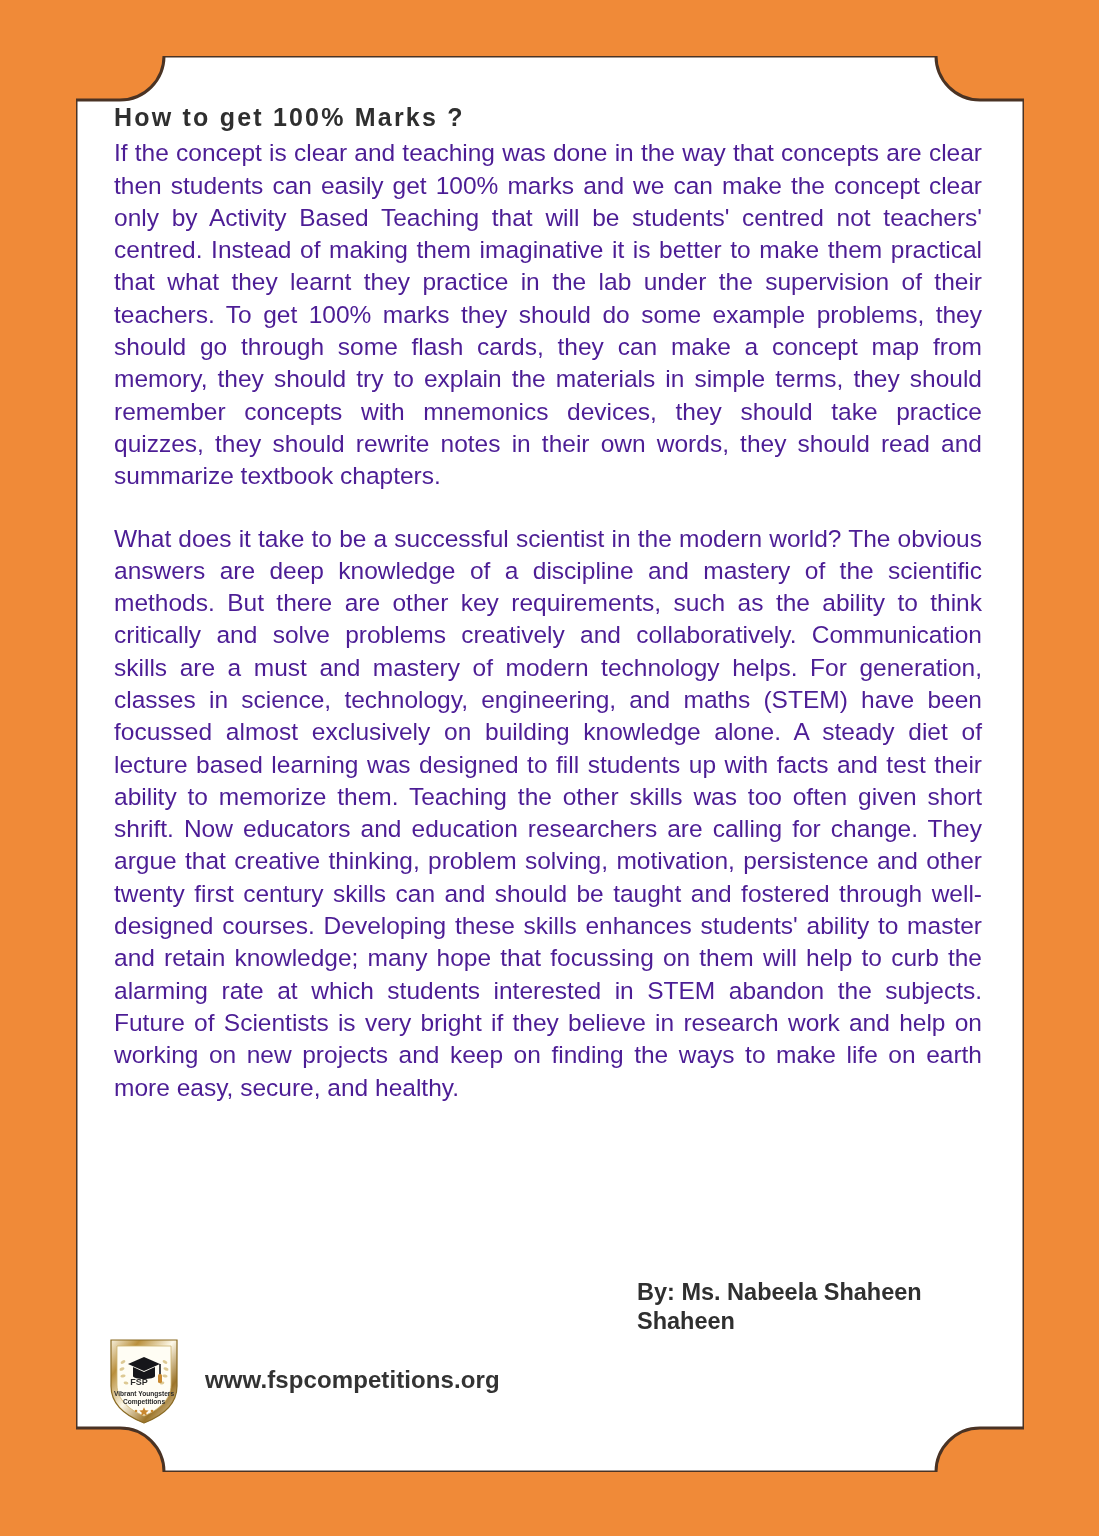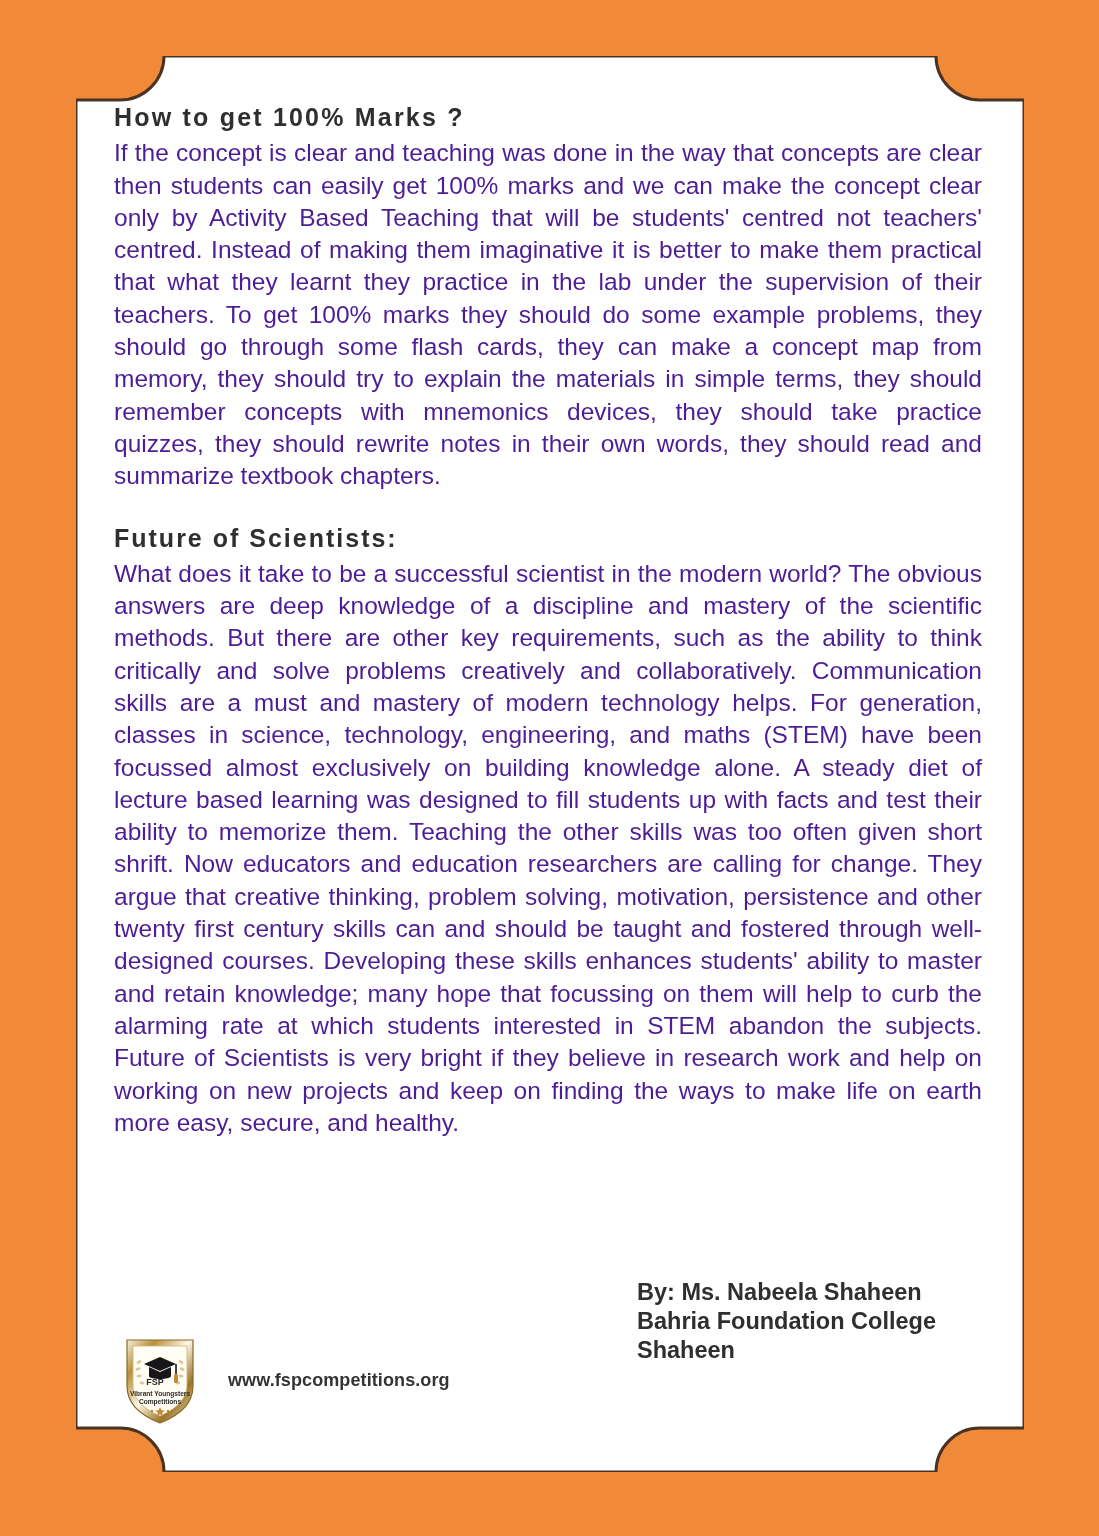--- a/index.html
+++ b/index.html
@@ -71,21 +71,21 @@
   .section {
     margin-bottom: 0;
   }
   #section-future {
     margin-top: 30px;
   }
 
   
   #footer {
     position: absolute;
-    left: 38px;
+    left: 22px;
     right: 42px;
     bottom: 24px;
     height: 170px;
   }
   #byline {
     position: absolute;
     right: 0;
     top: 0;
     text-align: left;
     font-size: 23.5px;
@@ -95,29 +95,29 @@
     width: 345px;
   }
   #byline div { white-space: nowrap; }
 
   #brand {
     position: absolute;
     left: 8px;
     bottom: 22px;
     display: flex;
     align-items: center;
-    gap: 30px;
+    gap: 23px;
   }
   #logo-crest {
     width: 76px;
     height: 92px;
     display: block;
   }
   #site-url {
-    font-size: 18px;
+    font-size: 24px;
     font-weight: bold;
     color: #333333;
     letter-spacing: 0.1px;
     white-space: nowrap;
   }
 </style>
 </head>
 <body>
 
 <div id="page">
@@ -141,29 +141,27 @@
     </svg>
 
     <div id="panel-content">
 
       <div class="section">
         <h2 class="section-heading">How  to get 100% Marks ?</h2>
         <p class="body-text">If the concept is clear and teaching was done in the way that concepts are clear then students can easily get 100% marks and we can make the concept clear only by Activity Based Teaching that will be students' centred not teachers' centred. Instead of making them imaginative it is better to make them practical that what they learnt they practice in the lab under the supervision of their teachers. To get 100% marks they should do some example problems, they should go through some flash cards, they can make a concept map from memory, they should try to explain the materials in simple terms, they should remember concepts with mnemonics devices, they should take practice quizzes, they should rewrite notes in their own words, they should read and summarize textbook chapters.</p>
       </div>
 
       <div class="section" id="section-future">
-        <h2 class="section-heading tight">Future of Scientists:</h2>
         <p class="body-text">What does it take to be a successful scientist in the modern world? The obvious answers are deep knowledge of a discipline and mastery of the scientific methods. But there are other key requirements, such as the ability to think critically and solve problems creatively and collaboratively. Communication skills are a must and mastery of modern technology helps. For generation, classes in science, technology, engineering, and maths (STEM) have been focussed almost exclusively on building knowledge alone. A steady diet of lecture based learning was designed to fill students up with facts and test their ability to memorize them. Teaching the other skills was too often given short shrift. Now educators and education researchers are calling for change. They argue that creative thinking, problem solving, motivation, persistence and other twenty first century skills can and should be taught and fostered through well-designed courses. Developing these skills enhances students' ability to master and retain knowledge; many hope that focussing on them will help to curb the alarming rate at which students interested in STEM abandon the subjects. Future of Scientists is very bright if they believe in research work and help on working on new projects and keep on finding the ways to make life on earth more easy, secure, and healthy.</p>
       </div>
 
       <div id="footer">
 
         <div id="byline">
           <div>By: Ms. Nabeela Shaheen</div>
-          <div>Bahria Foundation College</div>
           <div>Shaheen</div>
         </div>
 
         <div id="brand">
 
           <svg id="logo-crest" viewBox="0 0 76 92">
             <defs>
               <linearGradient id="goldEdge" x1="0" y1="0" x2="1" y2="1">
                 <stop offset="0%" stop-color="#f7f0dc"></stop>
                 <stop offset="22%" stop-color="#b98f3c"></stop>

